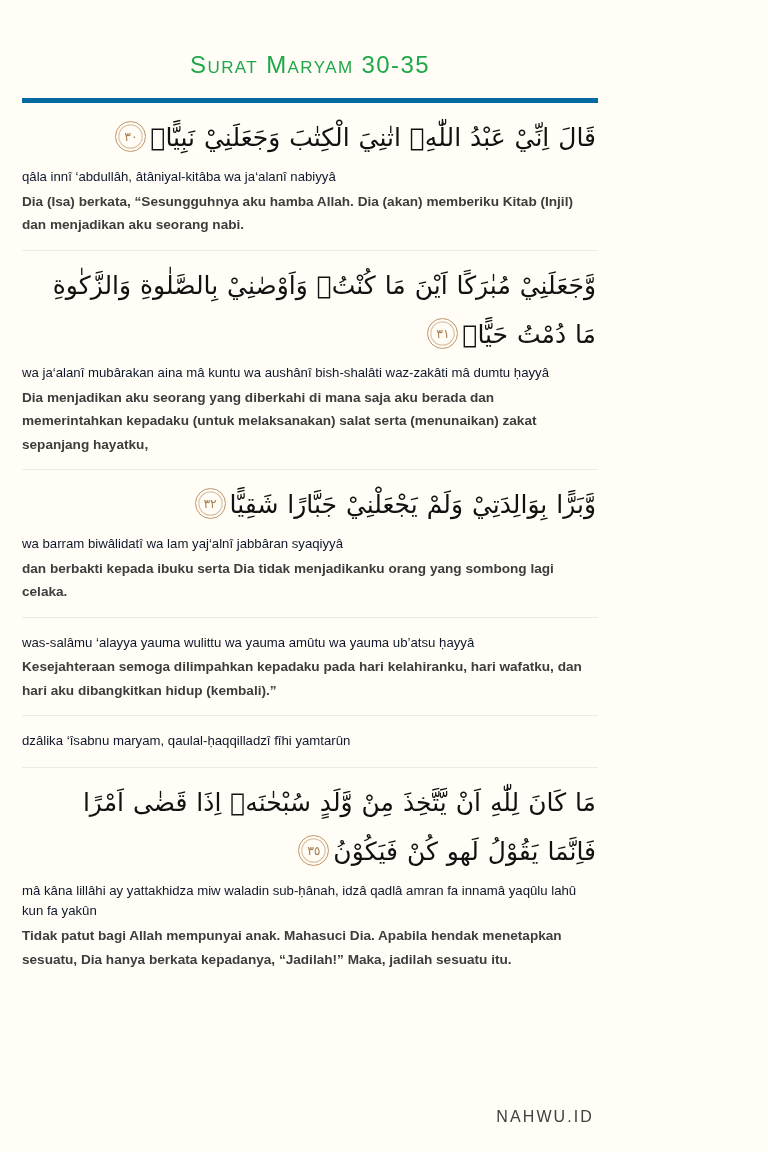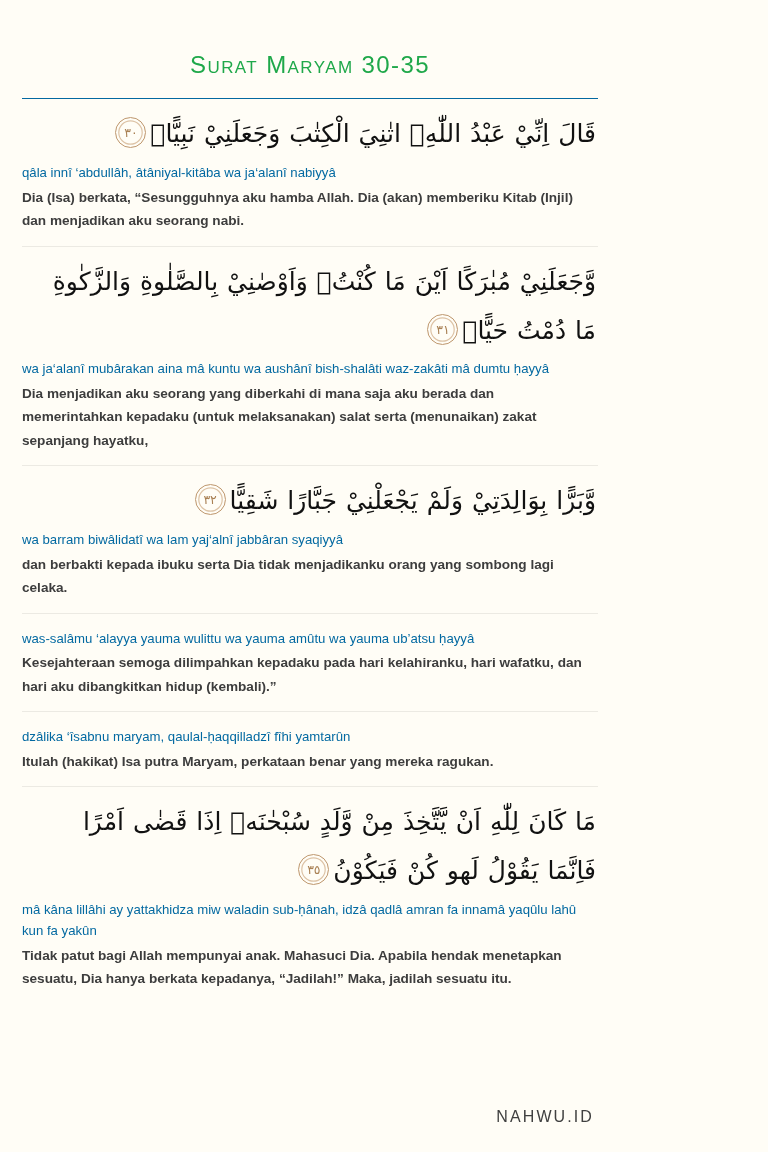--- a/index.html
+++ b/index.html
@@ -49,21 +49,21 @@
     flex: 1 1 auto;
     padding: 0 22px;
     box-sizing: border-box;
   }
   .verse-block {
     border-top: 1px solid #eceae3;
     padding-top: 11px;
     padding-bottom: 13px;
   }
   .verse-block.first {
-    border-top: 1px solid #0369a1;
+    border-top: 5px solid #0369a1;
   }
 
   .arabic-line {
     direction: rtl;
     text-align: right;
     font-family: "DejaVu Sans", "Liberation Sans", sans-serif;
     font-size: 25px;
     line-height: 1.95;
     color: #111111;
     unicode-bidi: isolate;
@@ -83,21 +83,21 @@
     color: #a87f52;
     font-size: 12.5px;
     text-align: center;
     vertical-align: 5px;
     margin: 0 4px;
     box-shadow: inset 0 0 0 2.2px #fffdf6, inset 0 0 0 3.4px #ddc3a6;
     font-family: "DejaVu Sans", sans-serif;
   }
 
   .translit {
-    color: #0369a1;
+    color: #0f172a;
     font-size: 13.2px;
     line-height: 1.58;
     margin: 4px 0 2px 0;
     font-family: "Liberation Sans", sans-serif;
   }
   .translation {
     color: #3d3d3d;
     font-size: 13.6px;
     line-height: 1.72;
     margin: 0;
@@ -152,21 +152,20 @@
       <p class="translation">dan berbakti kepada ibuku serta Dia tidak menjadikanku orang yang sombong lagi celaka.</p>
     </div>
 
     <div class="verse-block">
       <p class="translit">was-salâmu ‘alayya yauma wulittu wa yauma amûtu wa yauma ub’atsu ḥayyâ</p>
       <p class="translation">Kesejahteraan semoga dilimpahkan kepadaku pada hari kelahiranku, hari wafatku, dan hari aku dibangkitkan hidup (kembali).”</p>
     </div>
 
     <div class="verse-block">
       <p class="translit">dzâlika ‘îsabnu maryam, qaulal-ḥaqqilladzî fîhi yamtarûn</p>
-      <p class="translation">Itulah (hakikat) Isa putra Maryam, perkataan benar yang mereka ragukan.</p>
     </div>
 
     <div class="verse-block">
       <div class="arabic-line">
         <span>مَا كَانَ لِلّٰهِ اَنْ يَّتَّخِذَ مِنْ وَّلَدٍ سُبْحٰنَهۖ اِذَا قَضٰى اَمْرًا فَاِنَّمَا يَقُوْلُ لَهو كُنْ فَيَكُوْنُ</span><span class="ayah-mark">٣٥</span>
       </div>
       <p class="translit">mâ kâna lillâhi ay yattakhidza miw waladin sub-ḥânah, idzâ qadlâ amran fa innamâ yaqûlu lahû kun fa yakûn</p>
       <p class="translation">Tidak patut bagi Allah mempunyai anak. Mahasuci Dia. Apabila hendak menetapkan sesuatu, Dia hanya berkata kepadanya, “Jadilah!” Maka, jadilah sesuatu itu.</p>
     </div>
 

